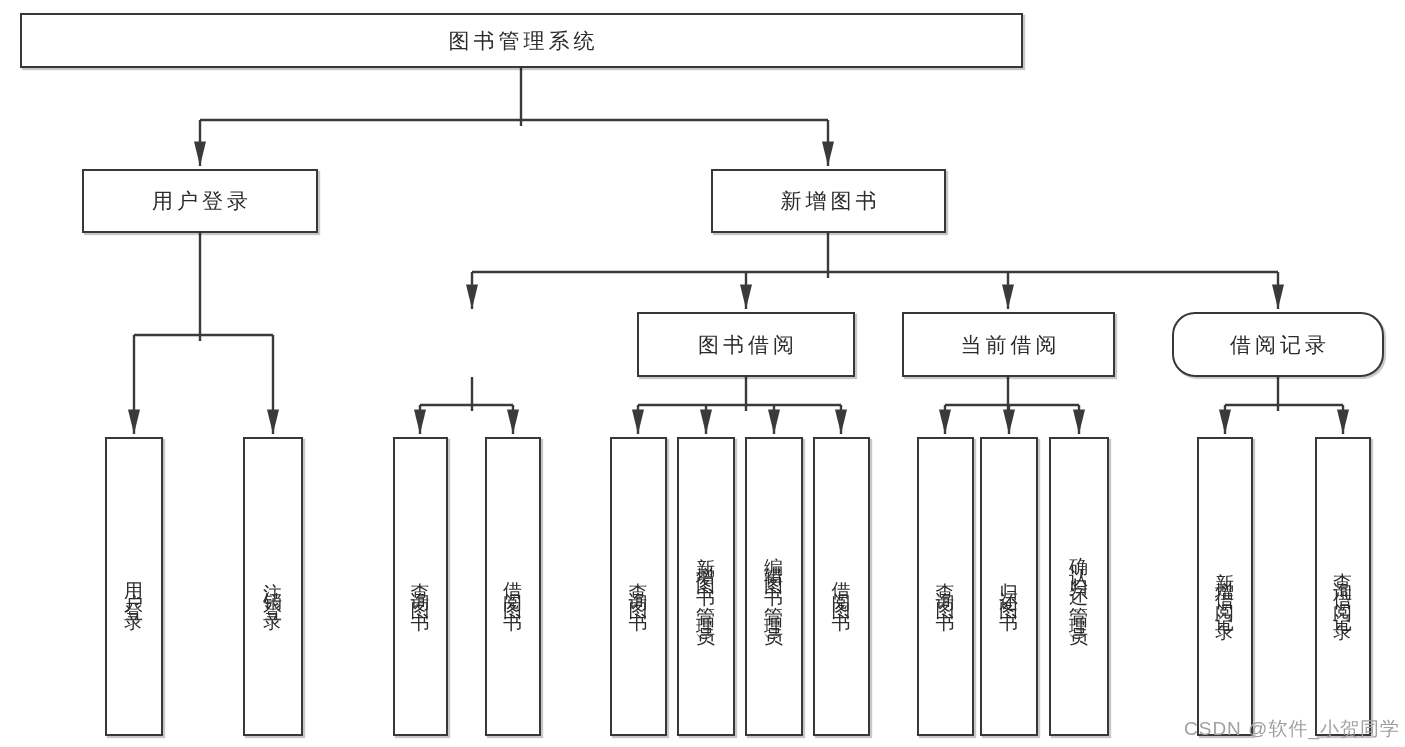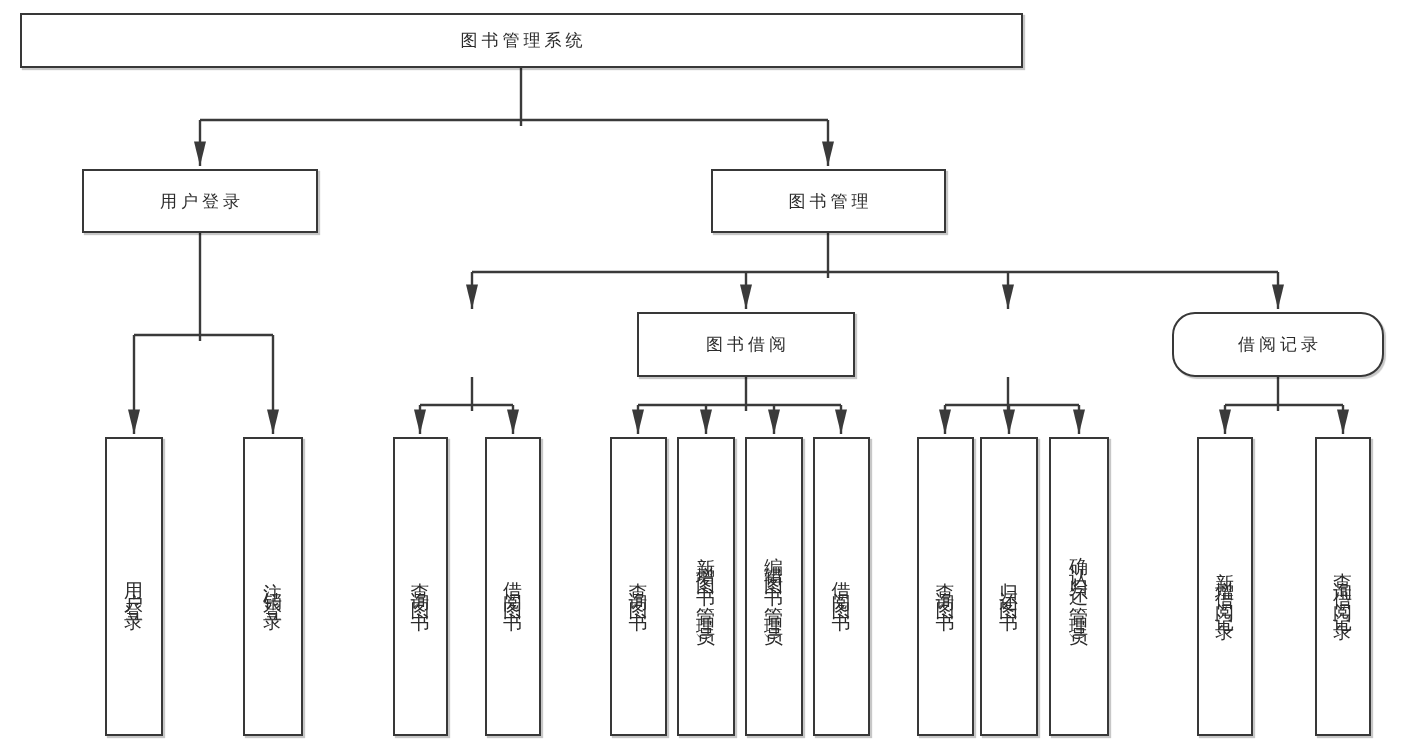--- a/index.html
+++ b/index.html
@@ -3,21 +3,21 @@
 <meta charset="utf-8">
 <style>
   html,body{margin:0;padding:0;background:#ffffff;}
   body{font-family:"Liberation Sans","DejaVu Sans",sans-serif;}
   .canvas{position:relative;width:1405px;height:747px;background:#ffffff;overflow:hidden;}
   .connectors{position:absolute;left:0;top:0;z-index:1;}
   .ln{stroke:#3a3a3a;stroke-width:2.4;fill:none;}
   .node{position:absolute;background:#ffffff;border:2px solid #383838;
         box-sizing:border-box;z-index:2;display:flex;align-items:center;justify-content:center;
         box-shadow:2px 2px 1px rgba(0,0,0,0.22);}
-  .htext{font-size:17px;color:#2b2b2b;letter-spacing:4px;text-indent:4px;white-space:nowrap;}
+  .htext{font-size:21px;color:#2b2b2b;letter-spacing:4px;text-indent:4px;white-space:nowrap;}
   .vtext{writing-mode:vertical-rl;text-orientation:mixed;font-size:19px;line-height:1;
          letter-spacing:10px;color:#2b2b2b;white-space:nowrap;}
   
   .n-root{left:20px;top:13px;width:1003px;height:55px;}
   
   .n-userlogin{left:82px;top:169px;width:236px;height:64px;}
   .n-bookmgmt{left:711px;top:169px;width:235px;height:64px;}
   
   .n-newbook{left:363px;top:312px;width:218px;height:65px;}
   .n-bookborrow{left:637px;top:312px;width:218px;height:65px;}
@@ -109,25 +109,28 @@
   </svg>
 
   <div class="node n-root">
     <span class="htext">图书管理系统</span>
   </div>
 
   <div class="node n-userlogin">
     <span class="htext">用户登录</span>
   </div>
   <div class="node n-bookmgmt">
-    <span class="htext">图书管理</span>
+    <span class="htext">新增图书</span>
   </div>
 
   <div class="node n-bookborrow">
     <span class="htext">图书借阅</span>
+  </div>
+  <div class="node n-currentborrow">
+    <span class="htext">当前借阅</span>
   </div>
   <div class="node n-borrowrecords">
     <span class="htext">借阅记录</span>
   </div>
 
   <div class="node leaf n-ul1">
     <span class="vtext">用户登录</span>
   </div>
   <div class="node leaf n-ul2">
     <span class="vtext">注销登录</span>
@@ -159,13 +162,14 @@
   <div class="node leaf n-cb3">
     <span class="vtext">确认归还（管理员）</span>
   </div>
   <div class="node leaf n-br1">
     <span class="vtext">新增借阅记录</span>
   </div>
   <div class="node leaf n-br2">
     <span class="vtext">查询借阅记录</span>
   </div>
 
+  <div class="watermark">CSDN @软件_小贺同学</div>
 </div>
 
 </body></html>

